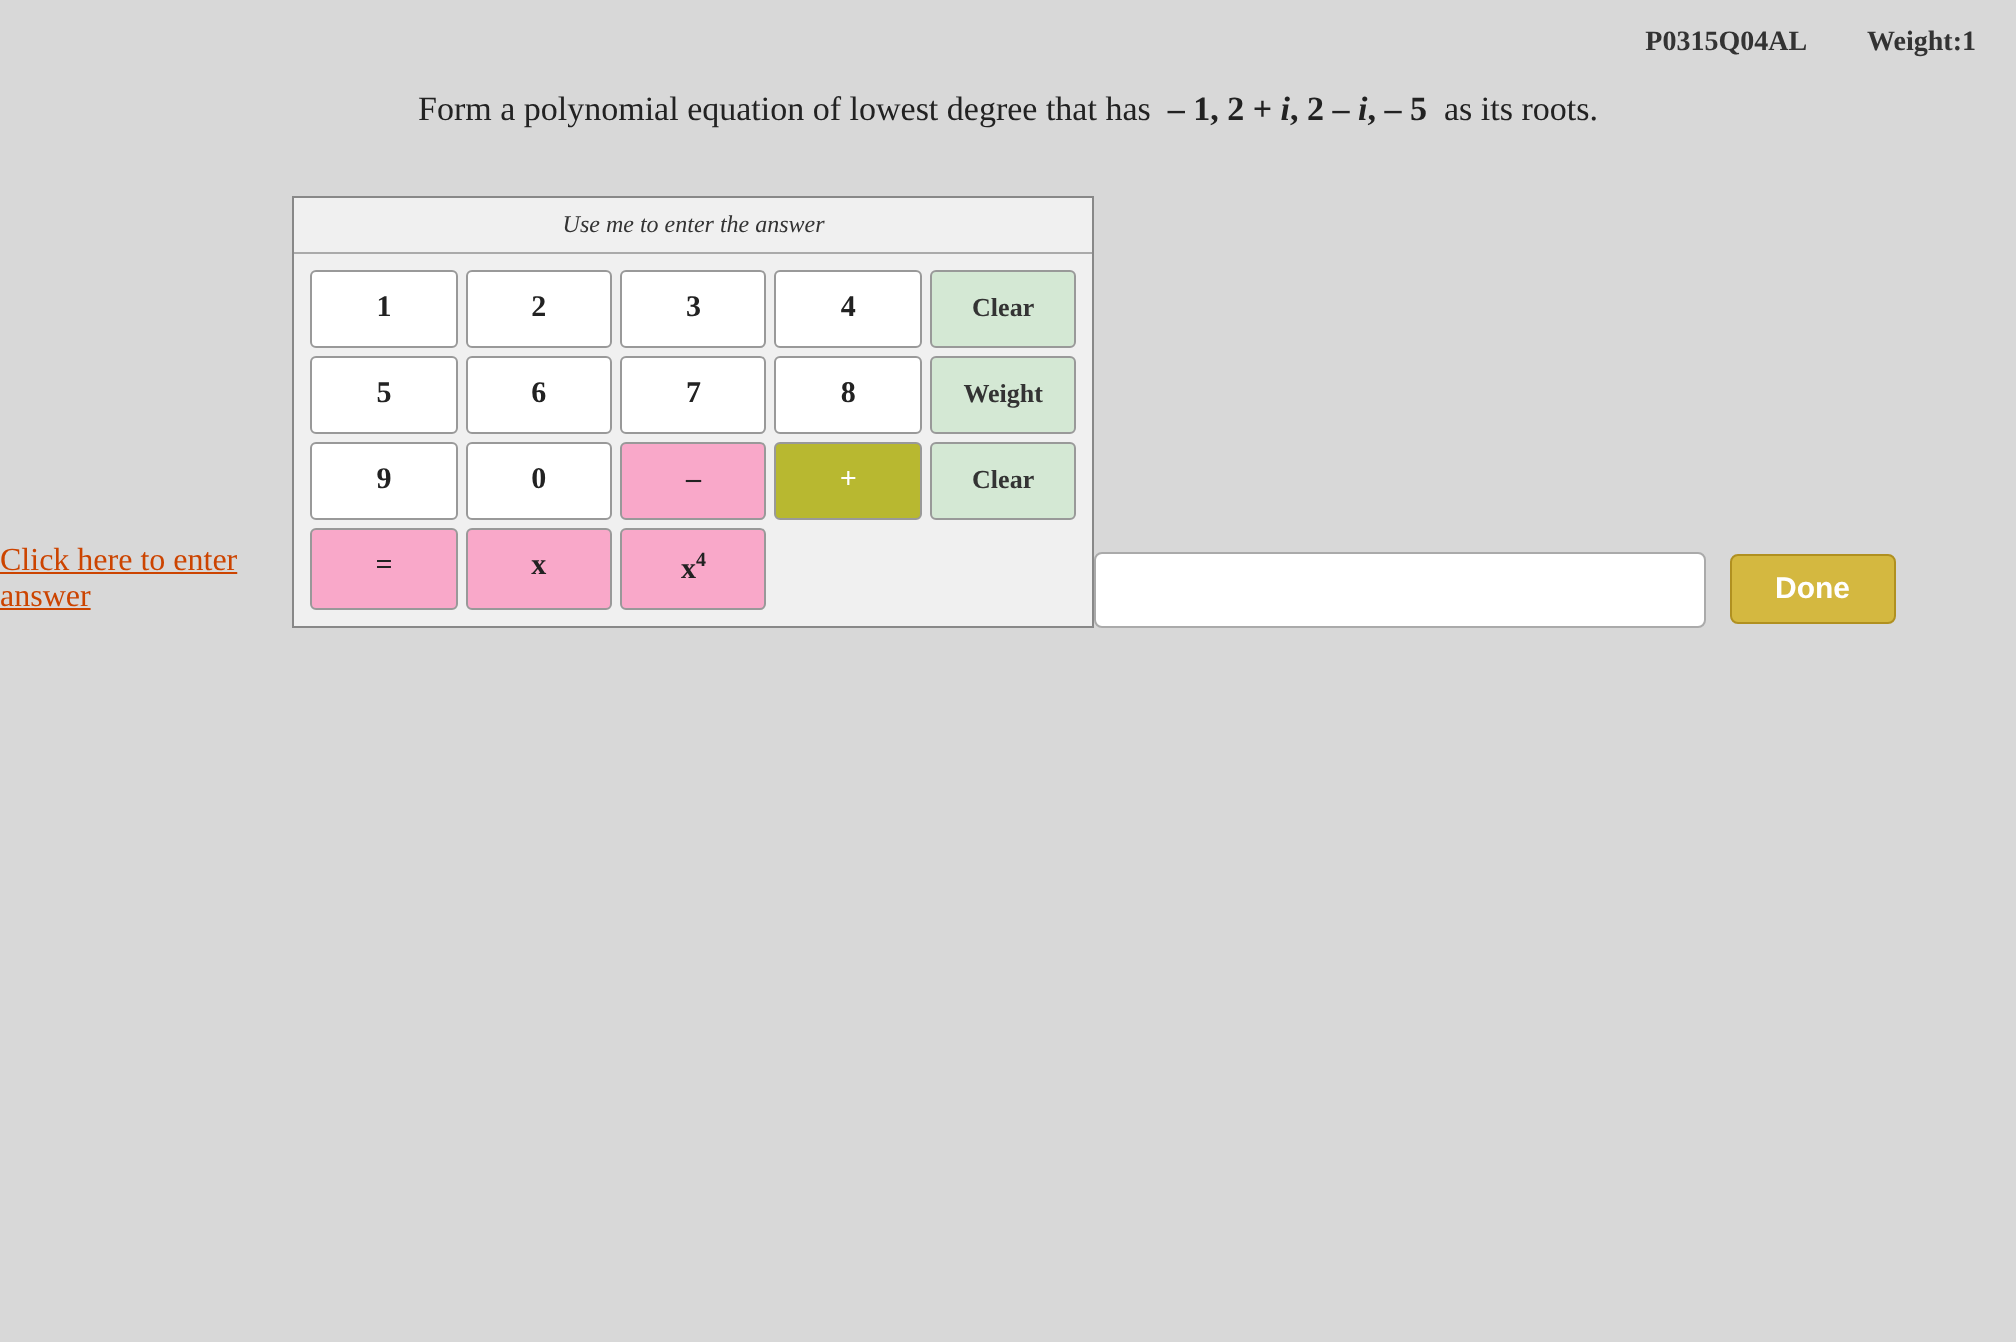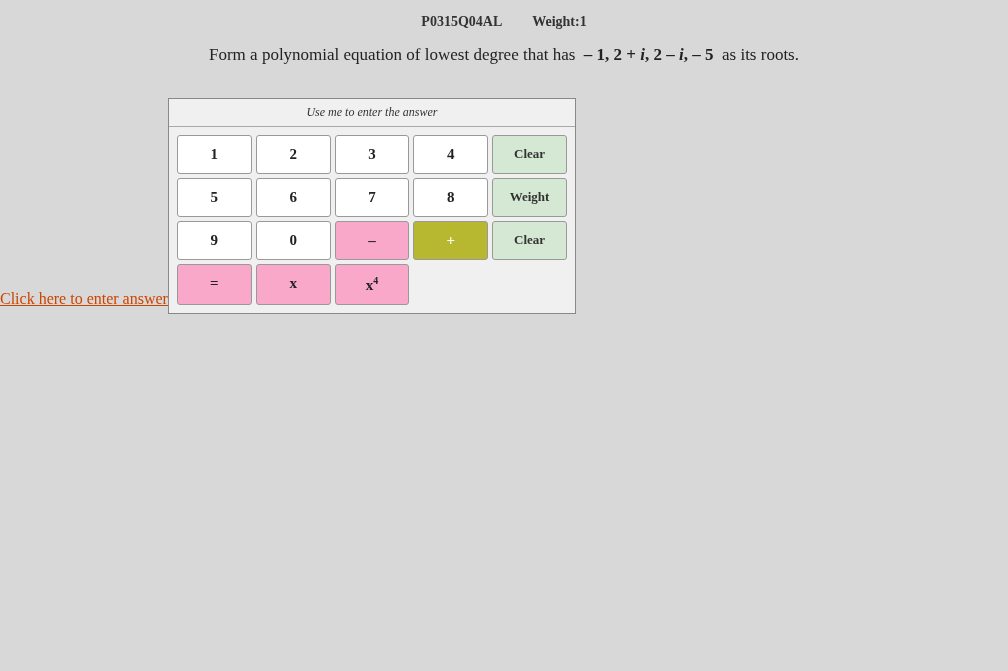--- a/index.html
+++ b/index.html
@@ -16,21 +16,21 @@
       height: 100%;
       background: #d8d8d8;
       display: flex;
       flex-direction: column;
       align-items: center;
       padding-top: 10px;
     }
     .header-bar {
       width: 100%;
       display: flex;
-      justify-content: center;
+      justify-content: flex-end;
       padding: 4px 20px;
       background: #d8d8d8;
     }
     .header-info {
       display: flex;
       gap: 30px;
       font-size: 14px;
       font-weight: bold;
       color: #333;
     }
@@ -53,21 +53,21 @@
       color: #cc4400;
       text-decoration: underline;
       cursor: pointer;
       font-size: 16px;
       margin-bottom: 6px;
       font-family: Georgia, serif;
     }
     .calculator-container {
       border: 1px solid #888;
       background: #f0f0f0;
-      width: 408px;
+      width: 460px;
     }
     .calc-header {
       text-align: center;
       font-size: 12px;
       font-style: italic;
       color: #333;
       padding: 6px 4px;
       border-bottom: 1px solid #aaa;
       background: #f0f0f0;
     }
@@ -178,14 +178,18 @@
         <div class="calc-btn olive">+</div>
         <div class="calc-btn action">Clear</div>
 
         <div class="calc-btn pink">=</div>
         <div class="calc-btn pink">x</div>
         <div class="calc-btn pink">x<sup>4</sup></div>
 
       </div>
     </div>
 
+    <div class="answer-row">
+      <input type="text" class="answer-input" style="">
+      <button class="done-btn">Done</button>
+    </div>
   </div>
 </div>
 
 </body></html>

